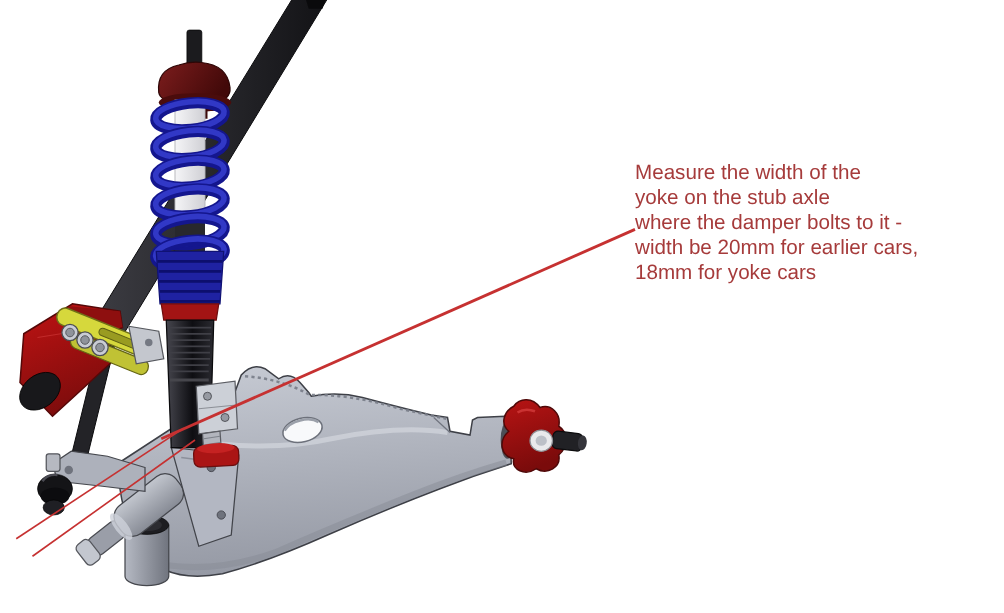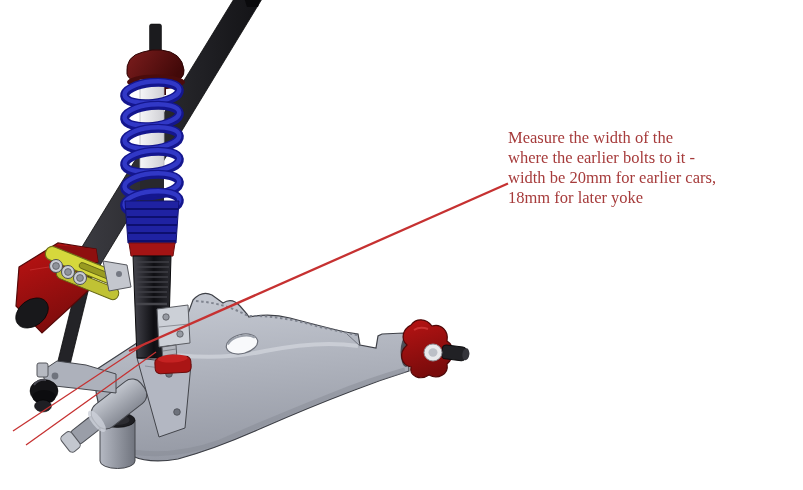--- a/index.html
+++ b/index.html
@@ -1,21 +1,21 @@
 <!DOCTYPE html>
 <html><head>
 <meta charset="utf-8">
 <style>
   html,body{margin:0;padding:0;background:#ffffff;}
   .stage{position:relative;width:803px;height:490px;background:#ffffff;overflow:hidden;
          font-family:"Liberation Sans",sans-serif;}
   .stage svg{position:absolute;left:0;top:0;}
   .note{position:absolute;left:508px;top:128px;width:280px;
         color:#a63b3b;font-size:16.5px;line-height:20px;letter-spacing:0;}
-  .note .nl{white-space:nowrap;font-family:Liberation Serif, serif;}
+  .note .nl{white-space:nowrap;}
 </style>
 </head>
 <body>
 
 <div class="stage">
 
 <svg width="803" height="490" viewBox="0 0 803 490">
   <defs>
     <linearGradient id="gArm" x1="0" y1="0" x2="0.15" y2="1">
       <stop offset="0" stop-color="#c7cbd4"></stop>
@@ -219,18 +219,19 @@
 
   <g stroke="#c63131">
     <line x1="508" y1="183.5" x2="129" y2="351" stroke-width="2.3"></line>
     <line x1="147" y1="342.5" x2="13" y2="431" stroke-width="1.3"></line>
     <line x1="156" y1="352" x2="26" y2="445" stroke-width="1.3"></line>
   </g>
 </svg>
 
 <div class="note">
   <div class="nl">Measure the width of the</div>
-  <div class="nl">where the earlier bolts to it -</div>
+  <div class="nl">yoke on the stub axle</div>
+  <div class="nl">where the damper bolts to it -</div>
   <div class="nl">width be 20mm for earlier cars,</div>
-  <div class="nl">18mm for later yoke</div>
+  <div class="nl">18mm for yoke cars</div>
 </div>
 
 </div>
 
 </body></html>

